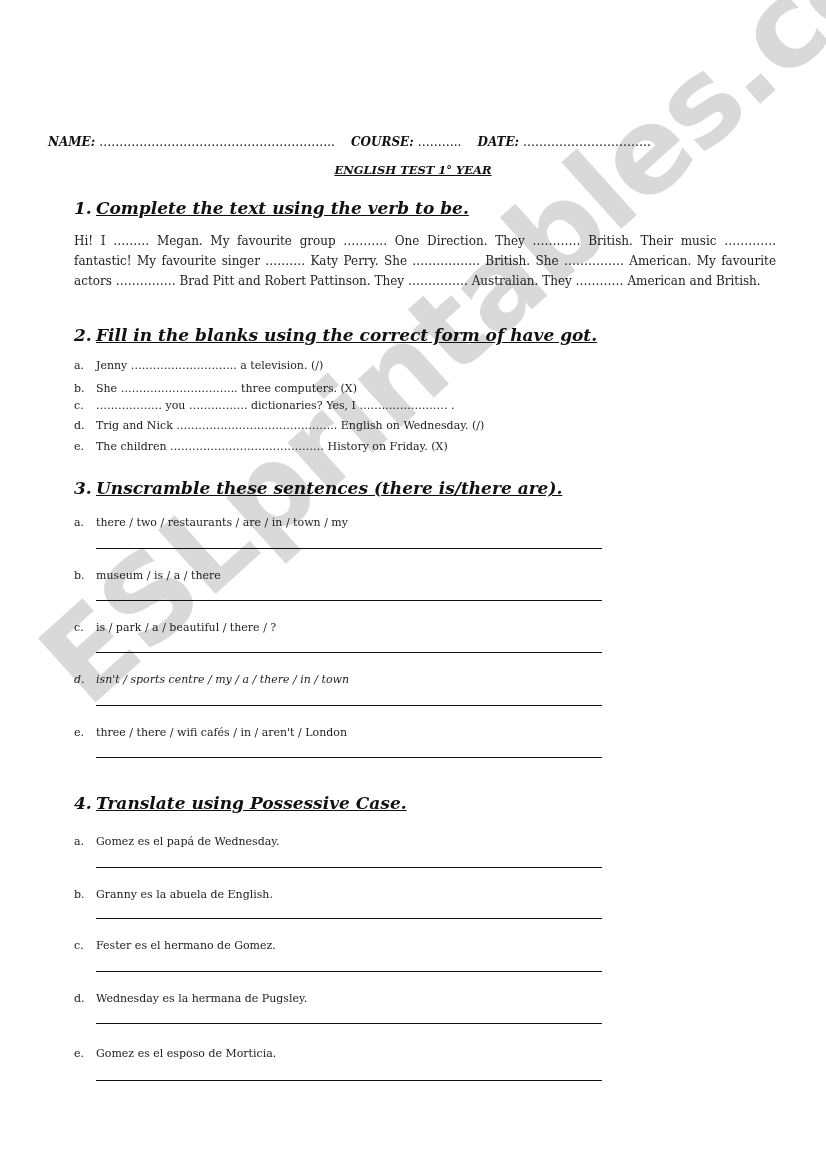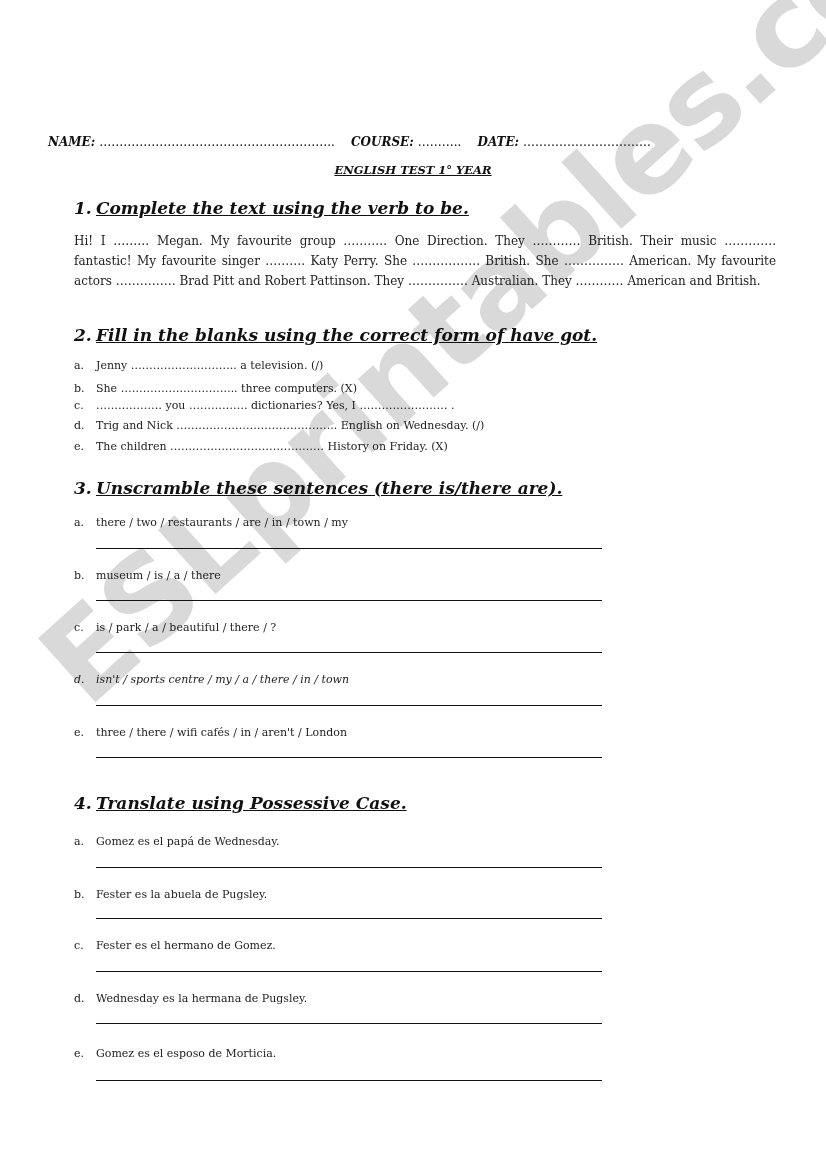--- a/index.html
+++ b/index.html
@@ -90,21 +90,21 @@
     <div class="item" style="top:673px;font-style:italic;"><span class="letter">d.</span><span>isn't / sports centre / my / a / there / in / town</span></div>
     <div class="answer-line" style="top:705px;"></div>
     <div class="item" style="top:726px;"><span class="letter">e.</span><span>three / there / wifi cafés / in / aren't / London</span></div>
     <div class="answer-line" style="top:757px;"></div>
 
     <div class="section-title" style="top:793px;">
       <span class="num">4.</span><span class="txt">Translate using Possessive Case.</span>
     </div>
     <div class="item" style="top:835px;"><span class="letter">a.</span><span>Gomez es el papá de Wednesday.</span></div>
     <div class="answer-line" style="top:867px;"></div>
-    <div class="item" style="top:888px;"><span class="letter">b.</span><span>Fester es la abuela de Pugsley.</span></div>
+    <div class="item" style="top:888px;"><span class="letter">b.</span><span>Granny es la abuela de English.</span></div>
     <div class="answer-line" style="top:918px;"></div>
     <div class="item" style="top:939px;"><span class="letter">c.</span><span>Fester es el hermano de Gomez.</span></div>
     <div class="answer-line" style="top:971px;"></div>
     <div class="item" style="top:992px;"><span class="letter">d.</span><span>Wednesday es la hermana de Pugsley.</span></div>
     <div class="answer-line" style="top:1023px;"></div>
     <div class="item" style="top:1047px;"><span class="letter">e.</span><span>Gomez es el esposo de Morticia.</span></div>
     <div class="answer-line" style="top:1080px;"></div>
 
   </div>
 </div>

